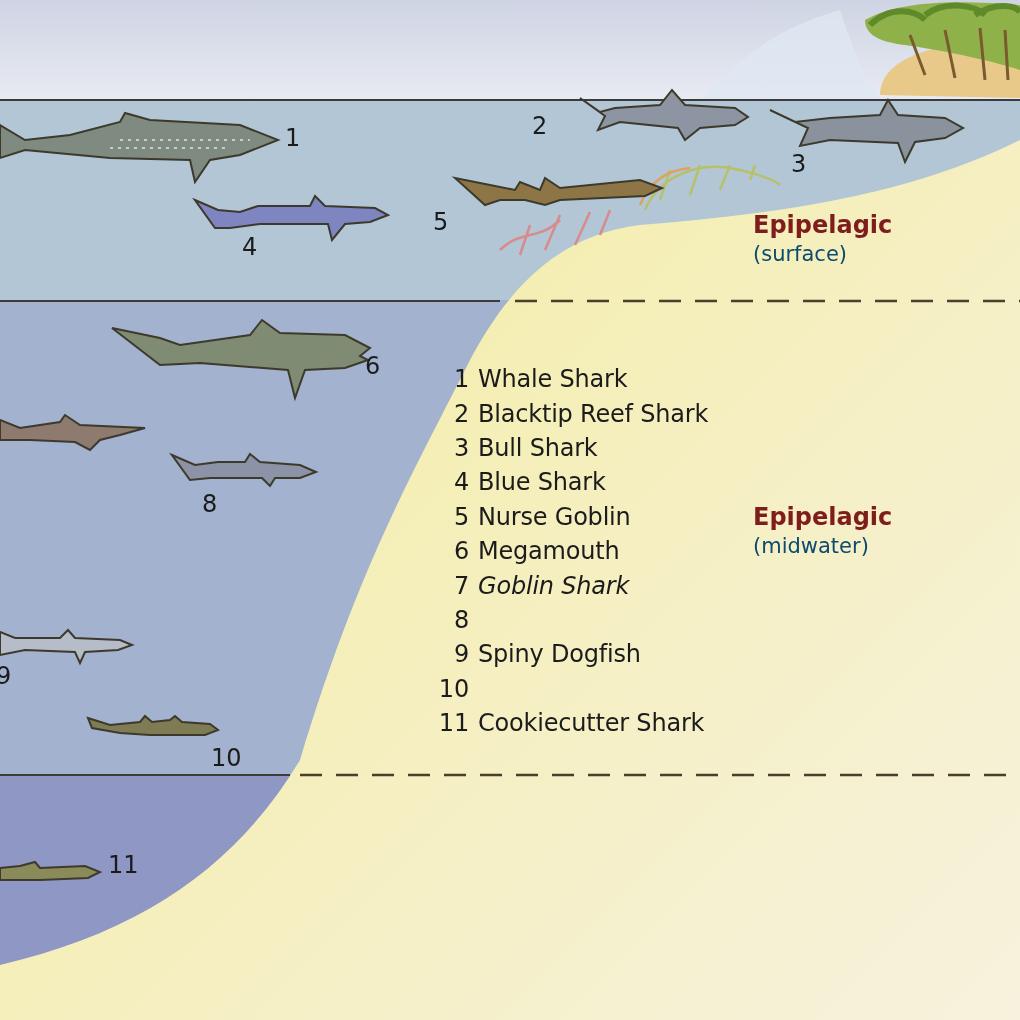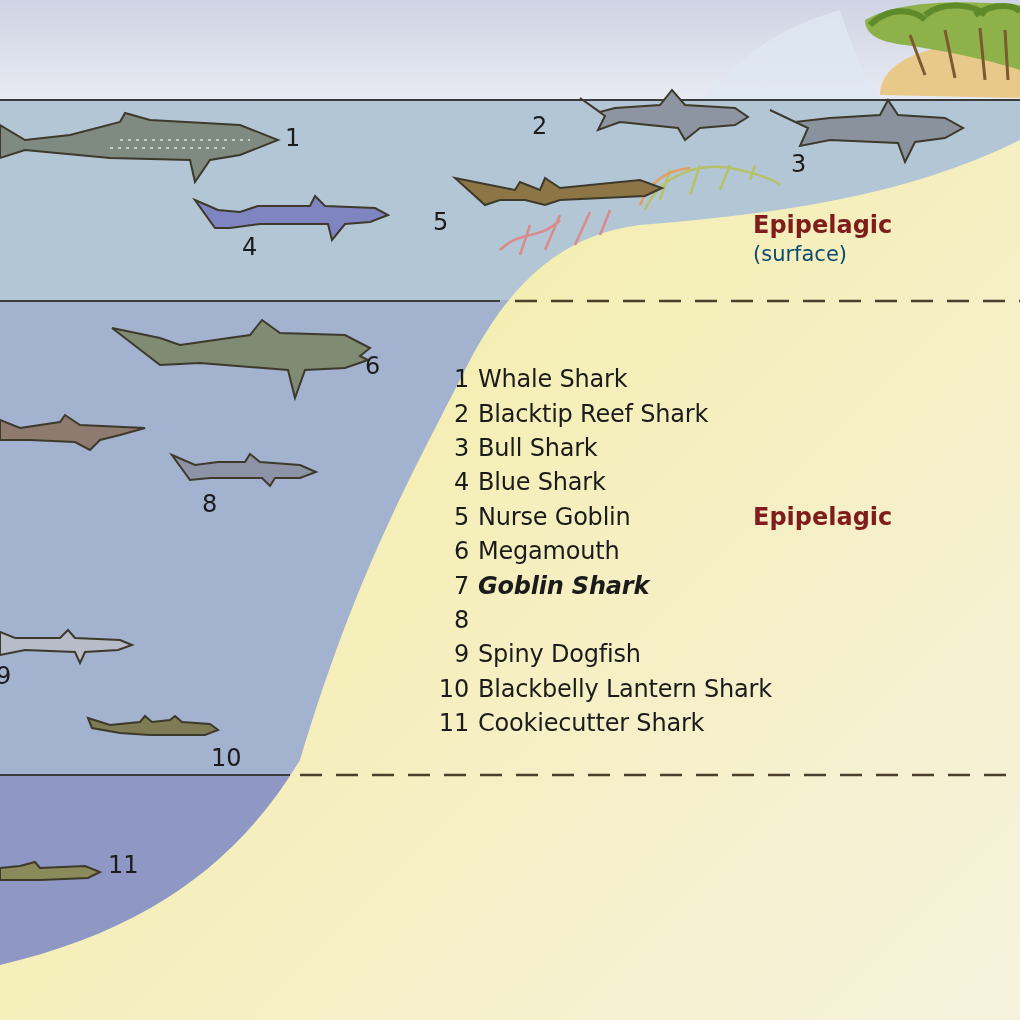--- a/index.html
+++ b/index.html
@@ -3,21 +3,21 @@
 <meta charset="utf-8">
 <style>
   html, body { margin: 0; padding: 0; }
   body { width: 1020px; height: 1020px; overflow: hidden; position: relative; background: #f6f2dc; font-family: "DejaVu Sans", sans-serif; }
   #scene { position: absolute; left: 0; top: 0; width: 1020px; height: 1020px; }
   .lbl { position: absolute; color: #1b1b1b; font-family: "DejaVu Sans", sans-serif; font-size: 24px; line-height: 1; }
   .legend { position: absolute; left: 436px; top: 362px; }
   .legend-row { display: flex; height: 34.4px; align-items: center; font-size: 24px; color: #1b1b1b; letter-spacing: -0.2px; }
   .legend-num { width: 42px; text-align: right; padding-right: 9px; box-sizing: border-box; }
   .legend-name { white-space: nowrap; }
-  .legend-name.italic { font-style: italic; font-weight: bold; }
+  .legend-name.italic { font-style: italic; }
   .zone { position: absolute; left: 753px; }
   .zone-title { font-size: 24px; color: #7f1d1d; line-height: 30px; font-weight: bold; }
   .zone-sub { font-size: 21px; color: #0c4a6e; line-height: 28px; }
 </style>
 </head>
 <body>
 
 <svg id="scene" viewBox="0 0 1020 1020" xmlns="http://www.w3.org/2000/svg">
   <defs>
     <linearGradient id="skyGrad" x1="0" y1="0" x2="0" y2="1">
@@ -147,29 +147,29 @@
     </div>
   <div class="legend-row">
       <span class="legend-num">8</span>
     </div>
   <div class="legend-row">
       <span class="legend-num">9</span>
       <span class="legend-name">Spiny Dogfish</span>
     </div>
   <div class="legend-row">
       <span class="legend-num">10</span>
-      <span class="legend-name">Blackbelly Lantern Shark</span>
     </div>
   <div class="legend-row">
       <span class="legend-num">11</span>
       <span class="legend-name">Cookiecutter Shark</span>
     </div>
 </div>
 
 <div class="zone" style="top:210px;">
   <div class="zone-title">Epipelagic</div>
   <div class="zone-sub">(surface)</div>
 </div>
 <div class="zone" style="top:502px;">
   <div class="zone-title">Epipelagic</div>
+  <div class="zone-sub">(midwater)</div>
 </div>
 <div class="zone" style="top:878px;">
 </div>
 
 </body></html>

